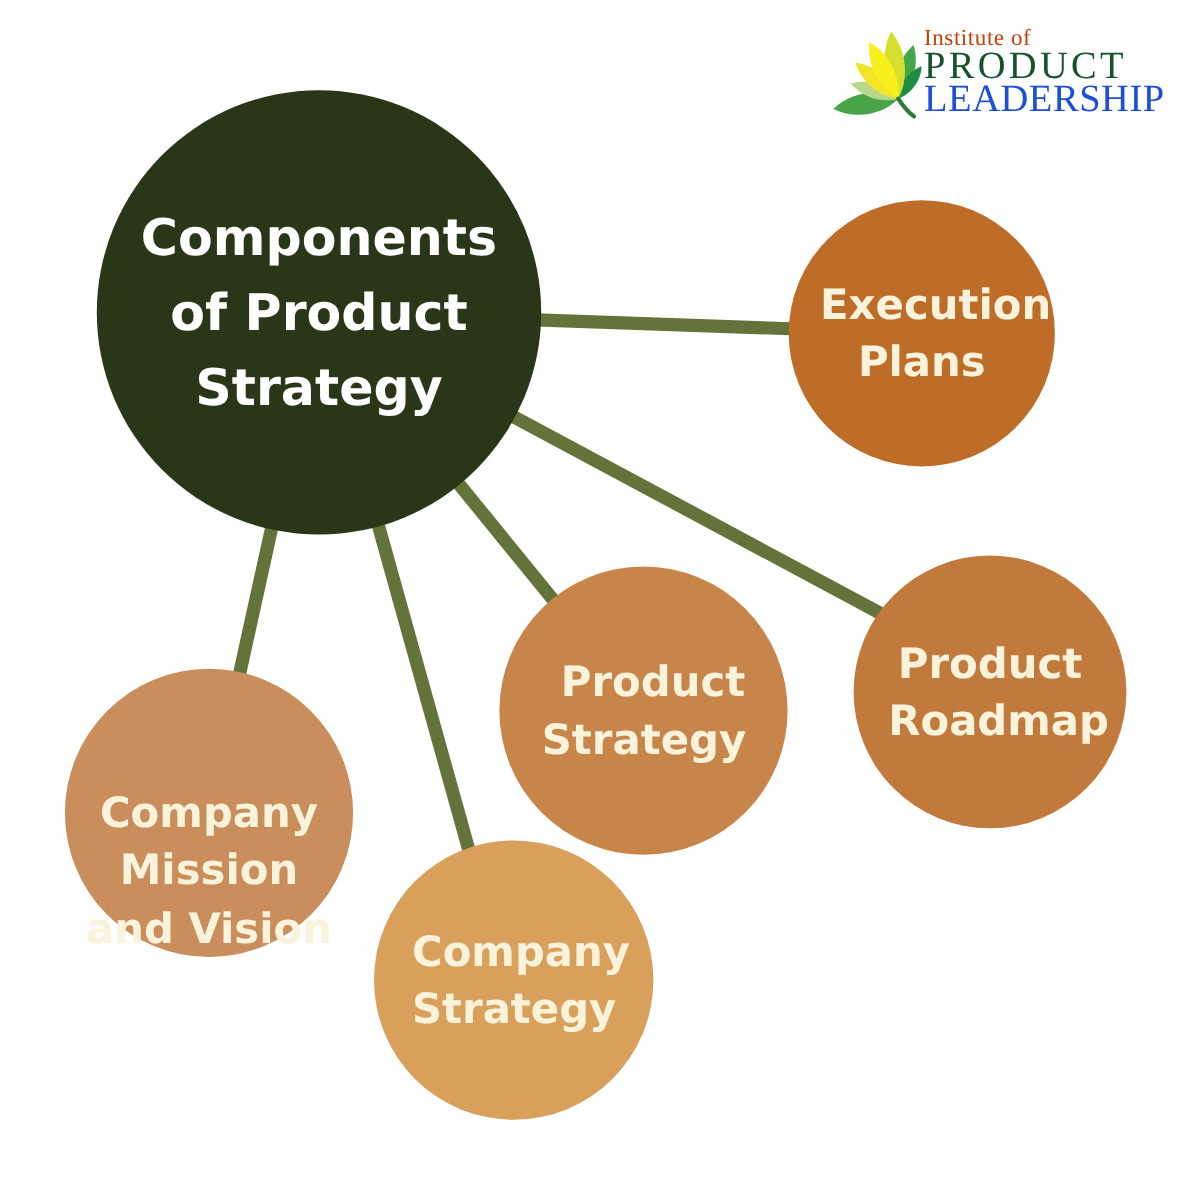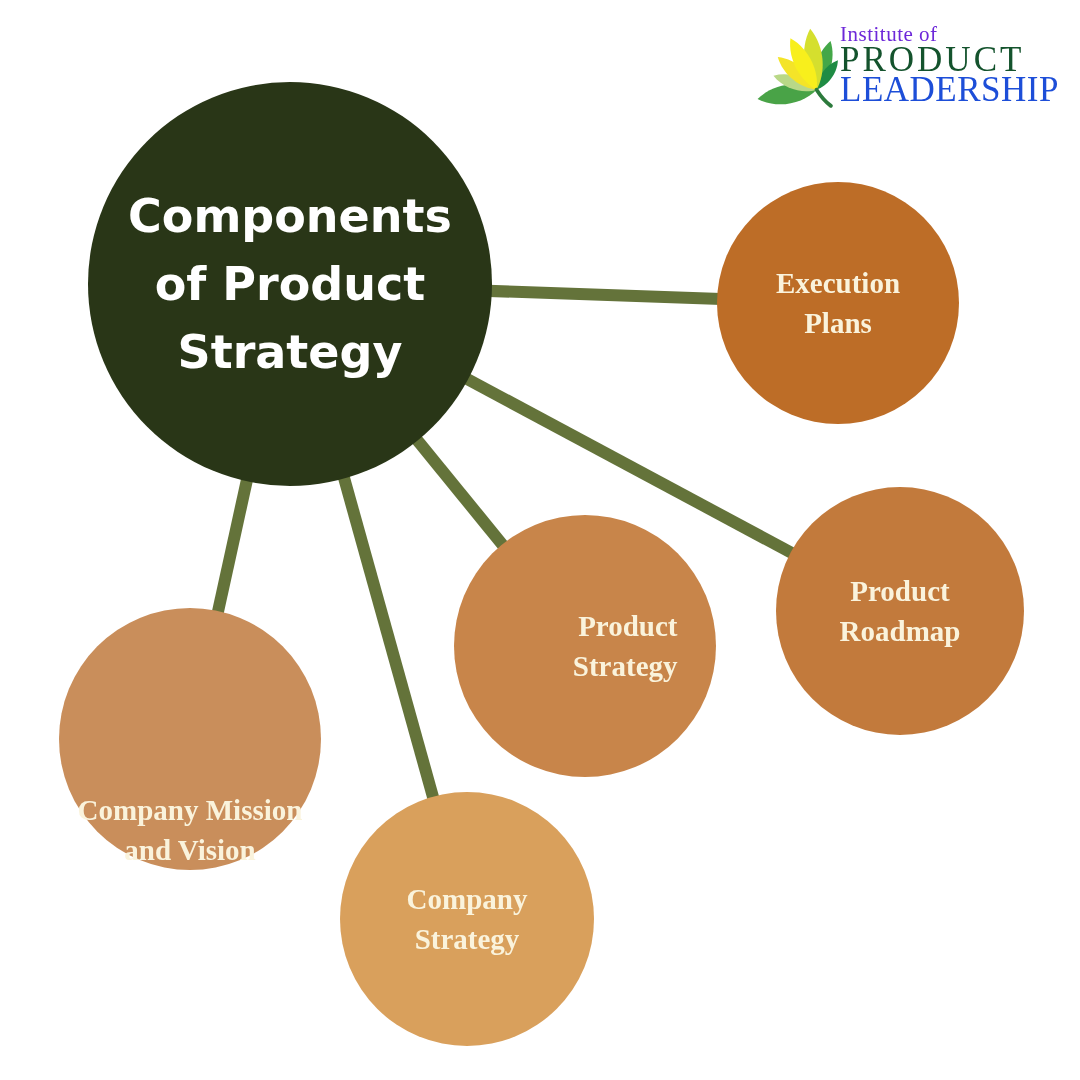--- a/index.html
+++ b/index.html
@@ -8,38 +8,38 @@
     font-family:"DejaVu Sans","Liberation Sans",sans-serif;
   }
   svg.lines{position:absolute;left:0;top:0;z-index:1;}
   .node{
     position:absolute;border-radius:50%;z-index:2;
     display:flex;align-items:center;justify-content:center;text-align:center;
   }
   .node .label{font-weight:bold;}
   .node-center{left:88px;top:82px;width:404px;height:404px;}
   .node-center .label{color:#ffffff;font-size:46px;line-height:1.48;width:330px;text-align:center;}
-  .sat .label{color:#faf3dc;font-size:29px;line-height:1.38;font-family:Liberation Serif, serif;}
+  .sat .label{color:#faf3dc;font-size:38px;line-height:1.38;}
   .node-execution{left:717px;top:182px;width:242px;height:242px;}
   .node-execution .label{width:185px;}
-  .node-roadmap{left:776px;top:487px;width:248px;height:248px;justify-content:center;}
+  .node-roadmap{left:776px;top:505px;width:248px;height:248px;justify-content:center;}
   .node-roadmap .label{width:185px;}
   .node-prodstrategy{left:454px;top:515px;width:262px;height:262px;}
   .node-prodstrategy .label{width:185px;}
   .node-mission{left:59px;top:608px;width:262px;height:262px;}
   .node-mission .label{width:228px;}
-  .node-compstrategy{left:340px;top:792px;width:254px;height:254px;justify-content:center;}
+  .node-compstrategy{left:340px;top:764px;width:254px;height:254px;justify-content:center;}
   .node-compstrategy .label{width:185px;}
 
   .logo{position:absolute;left:748px;top:18px;z-index:3;display:flex;}
   .logo-icon{width:100px;height:90px;}
   .logo-text{margin-left:-8px;padding-top:6px;}
   .logo-line-top{
     font-family:"Liberation Serif","DejaVu Serif",serif;
-    font-size:21px;color:#6d28d9;line-height:20px;letter-spacing:0.5px;
+    font-size:21px;color:#c2410c;line-height:20px;letter-spacing:0.5px;
   }
   .logo-line-main{
     font-family:"Liberation Serif","DejaVu Serif",serif;
     font-size:35px;color:#14532d;line-height:31px;letter-spacing:3px;
   }
   .logo-line-main2{
     font-family:"Liberation Serif","DejaVu Serif",serif;
     font-size:35px;color:#1d4ed8;line-height:30px;letter-spacing:0.5px;
   }
 </style>

